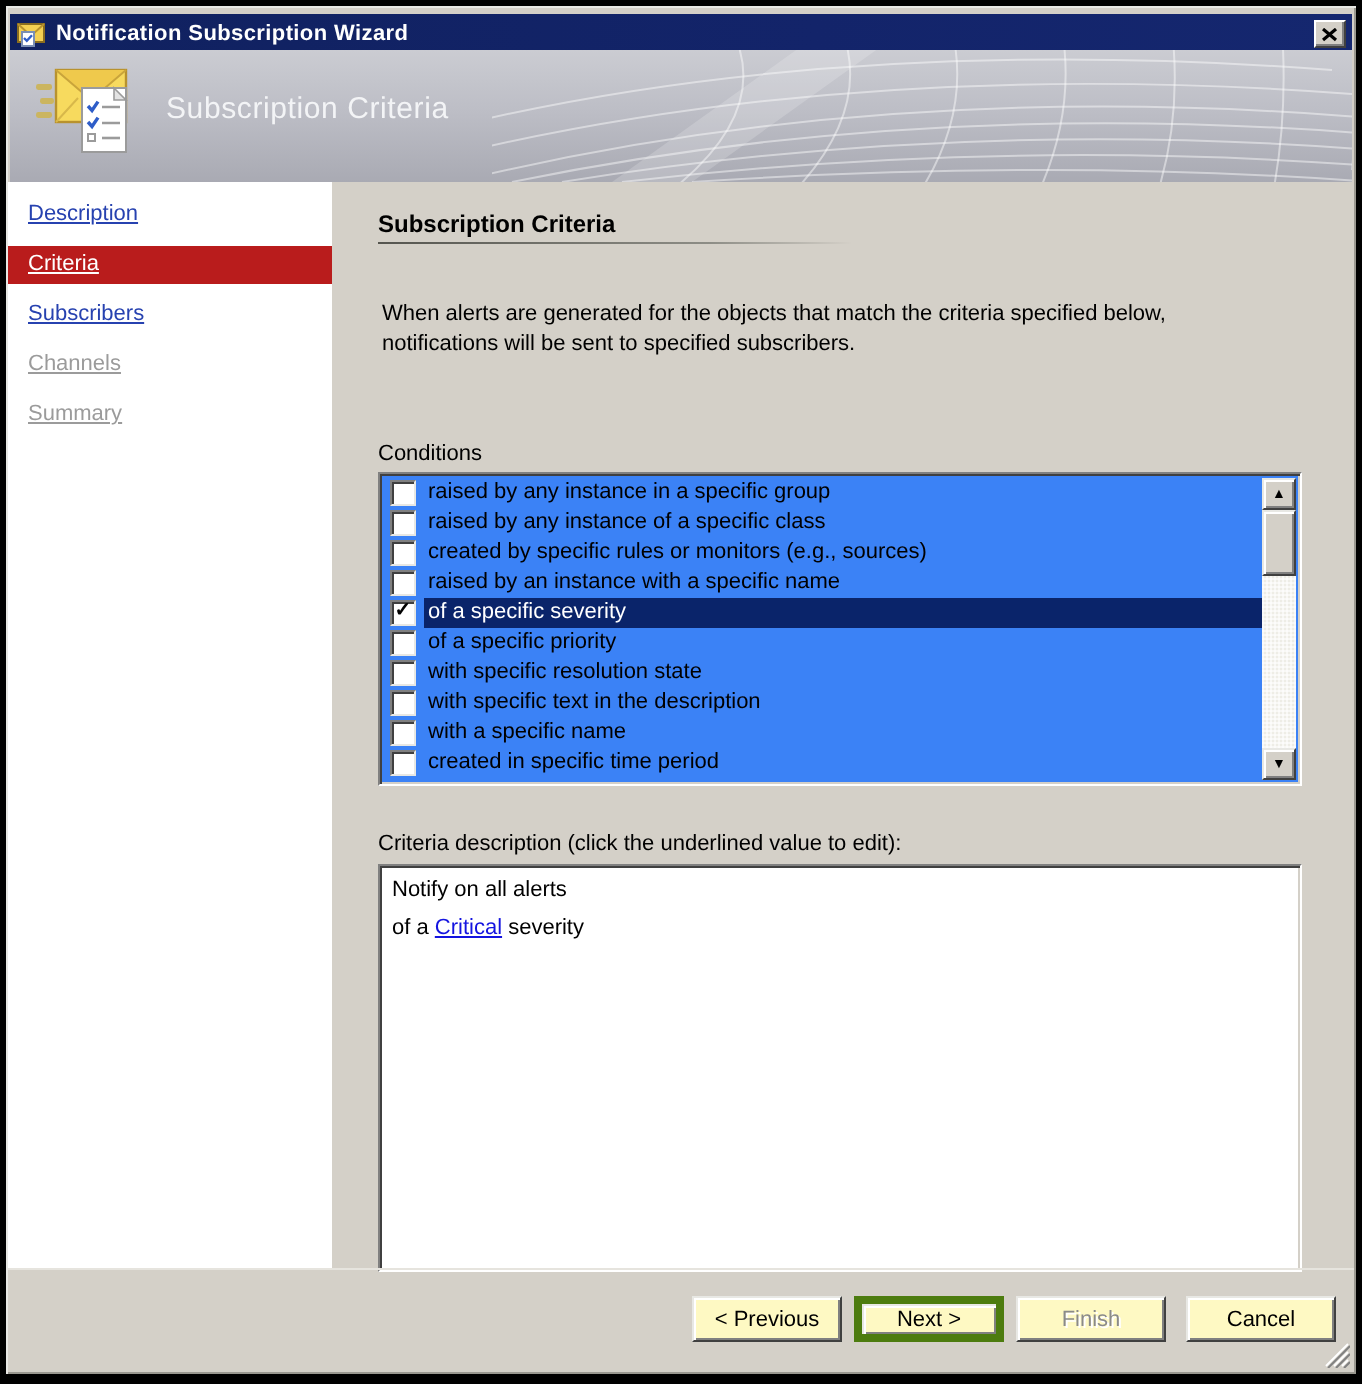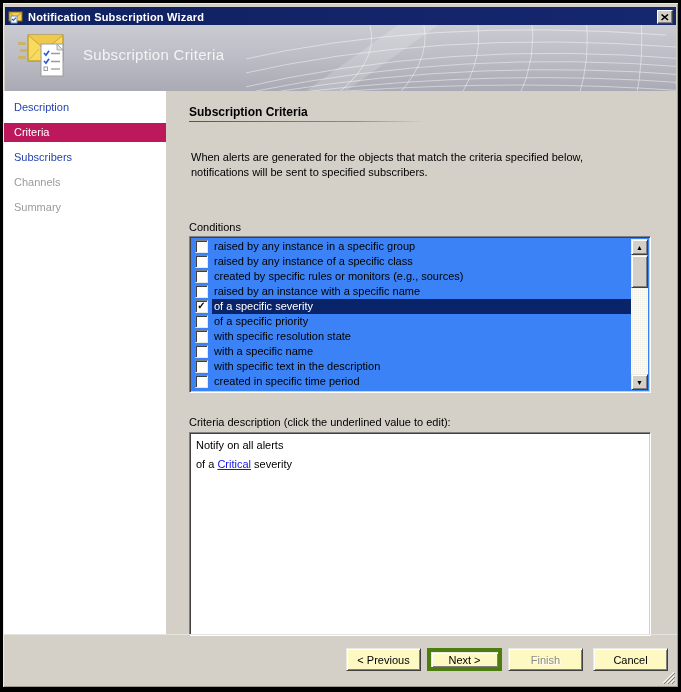--- a/index.html
+++ b/index.html
@@ -35,23 +35,23 @@
   .banner-mesh{position:absolute;right:0;top:0;}
   .banner-icon{position:absolute;left:12px;top:6px;}
   .banner-title{
     position:absolute;left:78px;top:21px;font-size:15px;color:#F3F4F6;letter-spacing:.3px;
   }
   
   .sidebar{
     position:absolute;left:1px;top:88px;width:162px;height:543px;background:#fff;
     padding-top:7px;box-sizing:border-box;
   }
-  .side-item{height:19px;line-height:19px;padding-left:10px;margin-bottom:6px;cursor:default;}
+  .side-item{height:19px;line-height:19px;padding-left:10px;margin-bottom:6px;cursor:default;text-decoration:underline;}
   .side-item.link{color:#2742B0;}
-  .side-item.active{background:#be185d;color:#FFFFFF;}
+  .side-item.active{background:#b91c1c;color:#FFFFFF;}
   .side-item.disabled{color:#9B9B9B;}
   .content{
     position:absolute;left:163px;top:88px;right:1px;height:543px;background:#D4D0C8;
   }
   .heading{position:absolute;left:23px;top:14px;font-size:12px;font-weight:bold;}
   .heading-rule{
     position:absolute;left:23px;top:30px;width:237px;height:1px;
     background:linear-gradient(90deg,#55554f 0%, #8d8d86 70%, rgba(141,141,134,0) 100%);
   }
   .intro{position:absolute;left:25px;top:59px;line-height:15px;}
@@ -226,25 +226,25 @@
           <div class="lrow">
             <span class="cbox"></span>
             <span class="lbl">of a specific priority</span>
           </div>
           <div class="lrow">
             <span class="cbox"></span>
             <span class="lbl">with specific resolution state</span>
           </div>
           <div class="lrow">
             <span class="cbox"></span>
+            <span class="lbl">with specific text in the description</span>
+          </div>
+          <div class="lrow">
+            <span class="cbox"></span>
             <span class="lbl">with a specific name</span>
-          </div>
-          <div class="lrow">
-            <span class="cbox"></span>
-            <span class="lbl">with specific text in the description</span>
           </div>
           <div class="lrow">
             <span class="cbox"></span>
             <span class="lbl">created in specific time period</span>
           </div>
         </div>
       <div class="sbar">
         <div class="sbtn up">
           <span>▲</span>
         </div>

